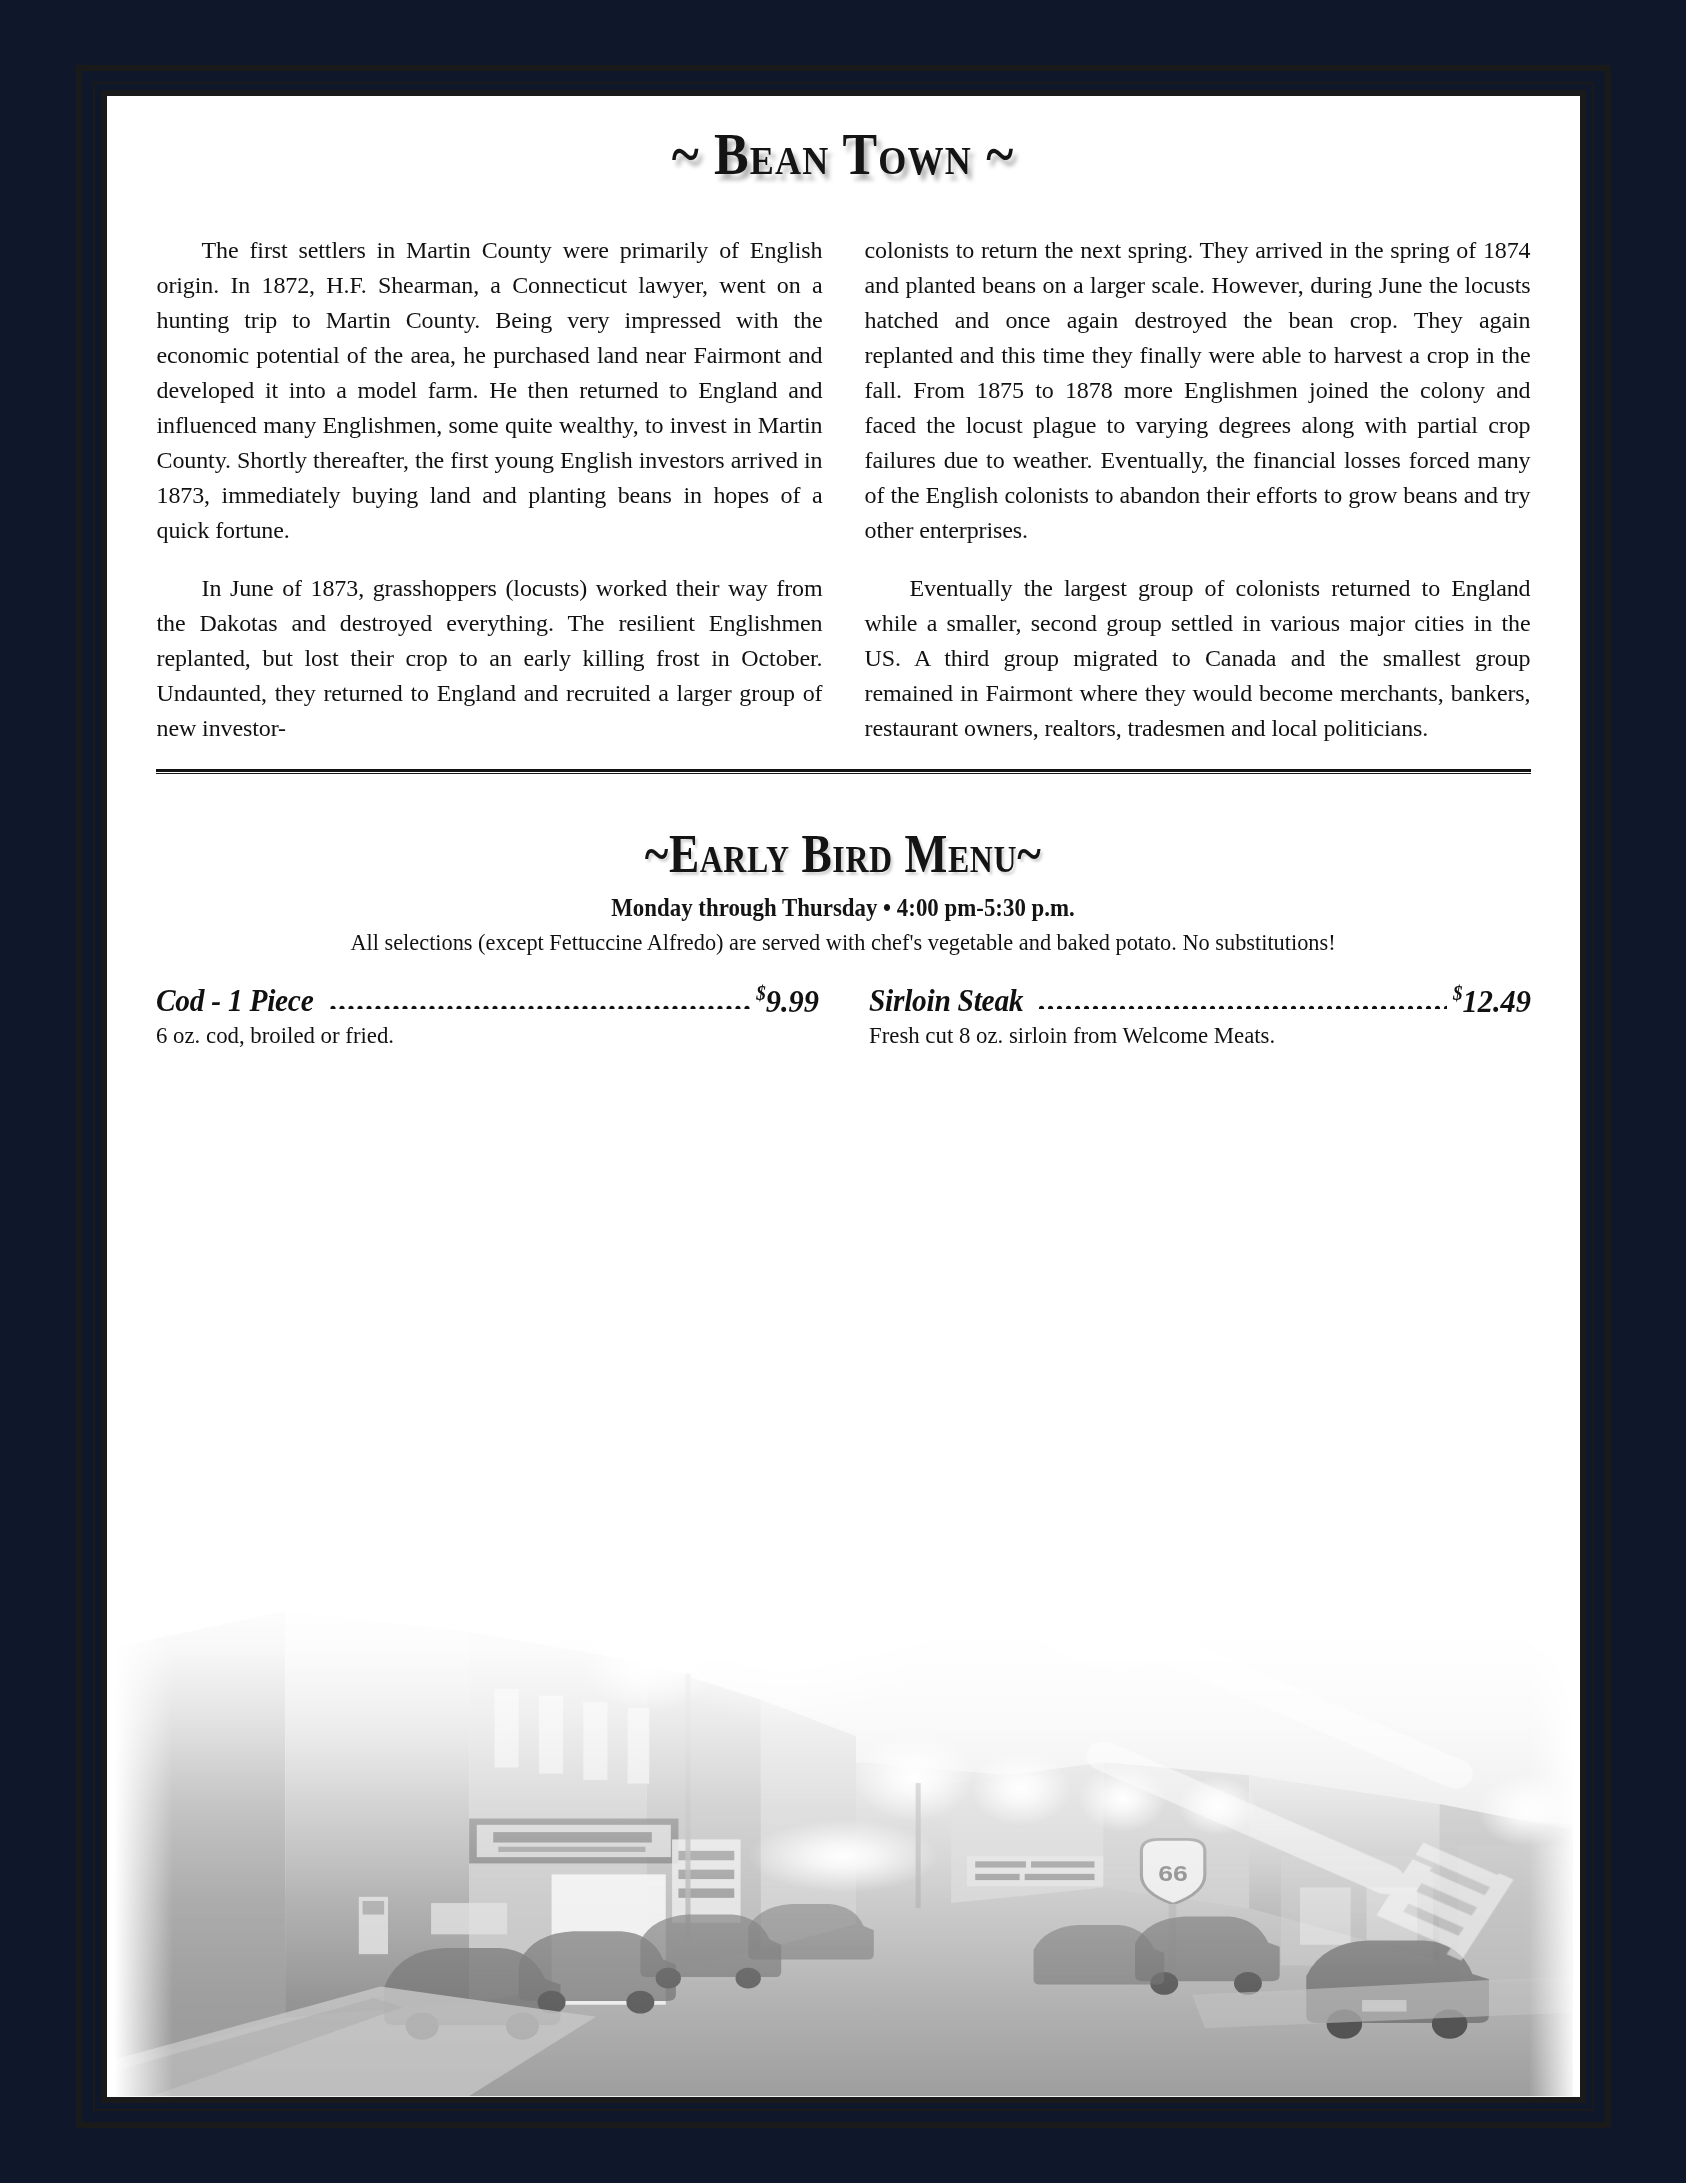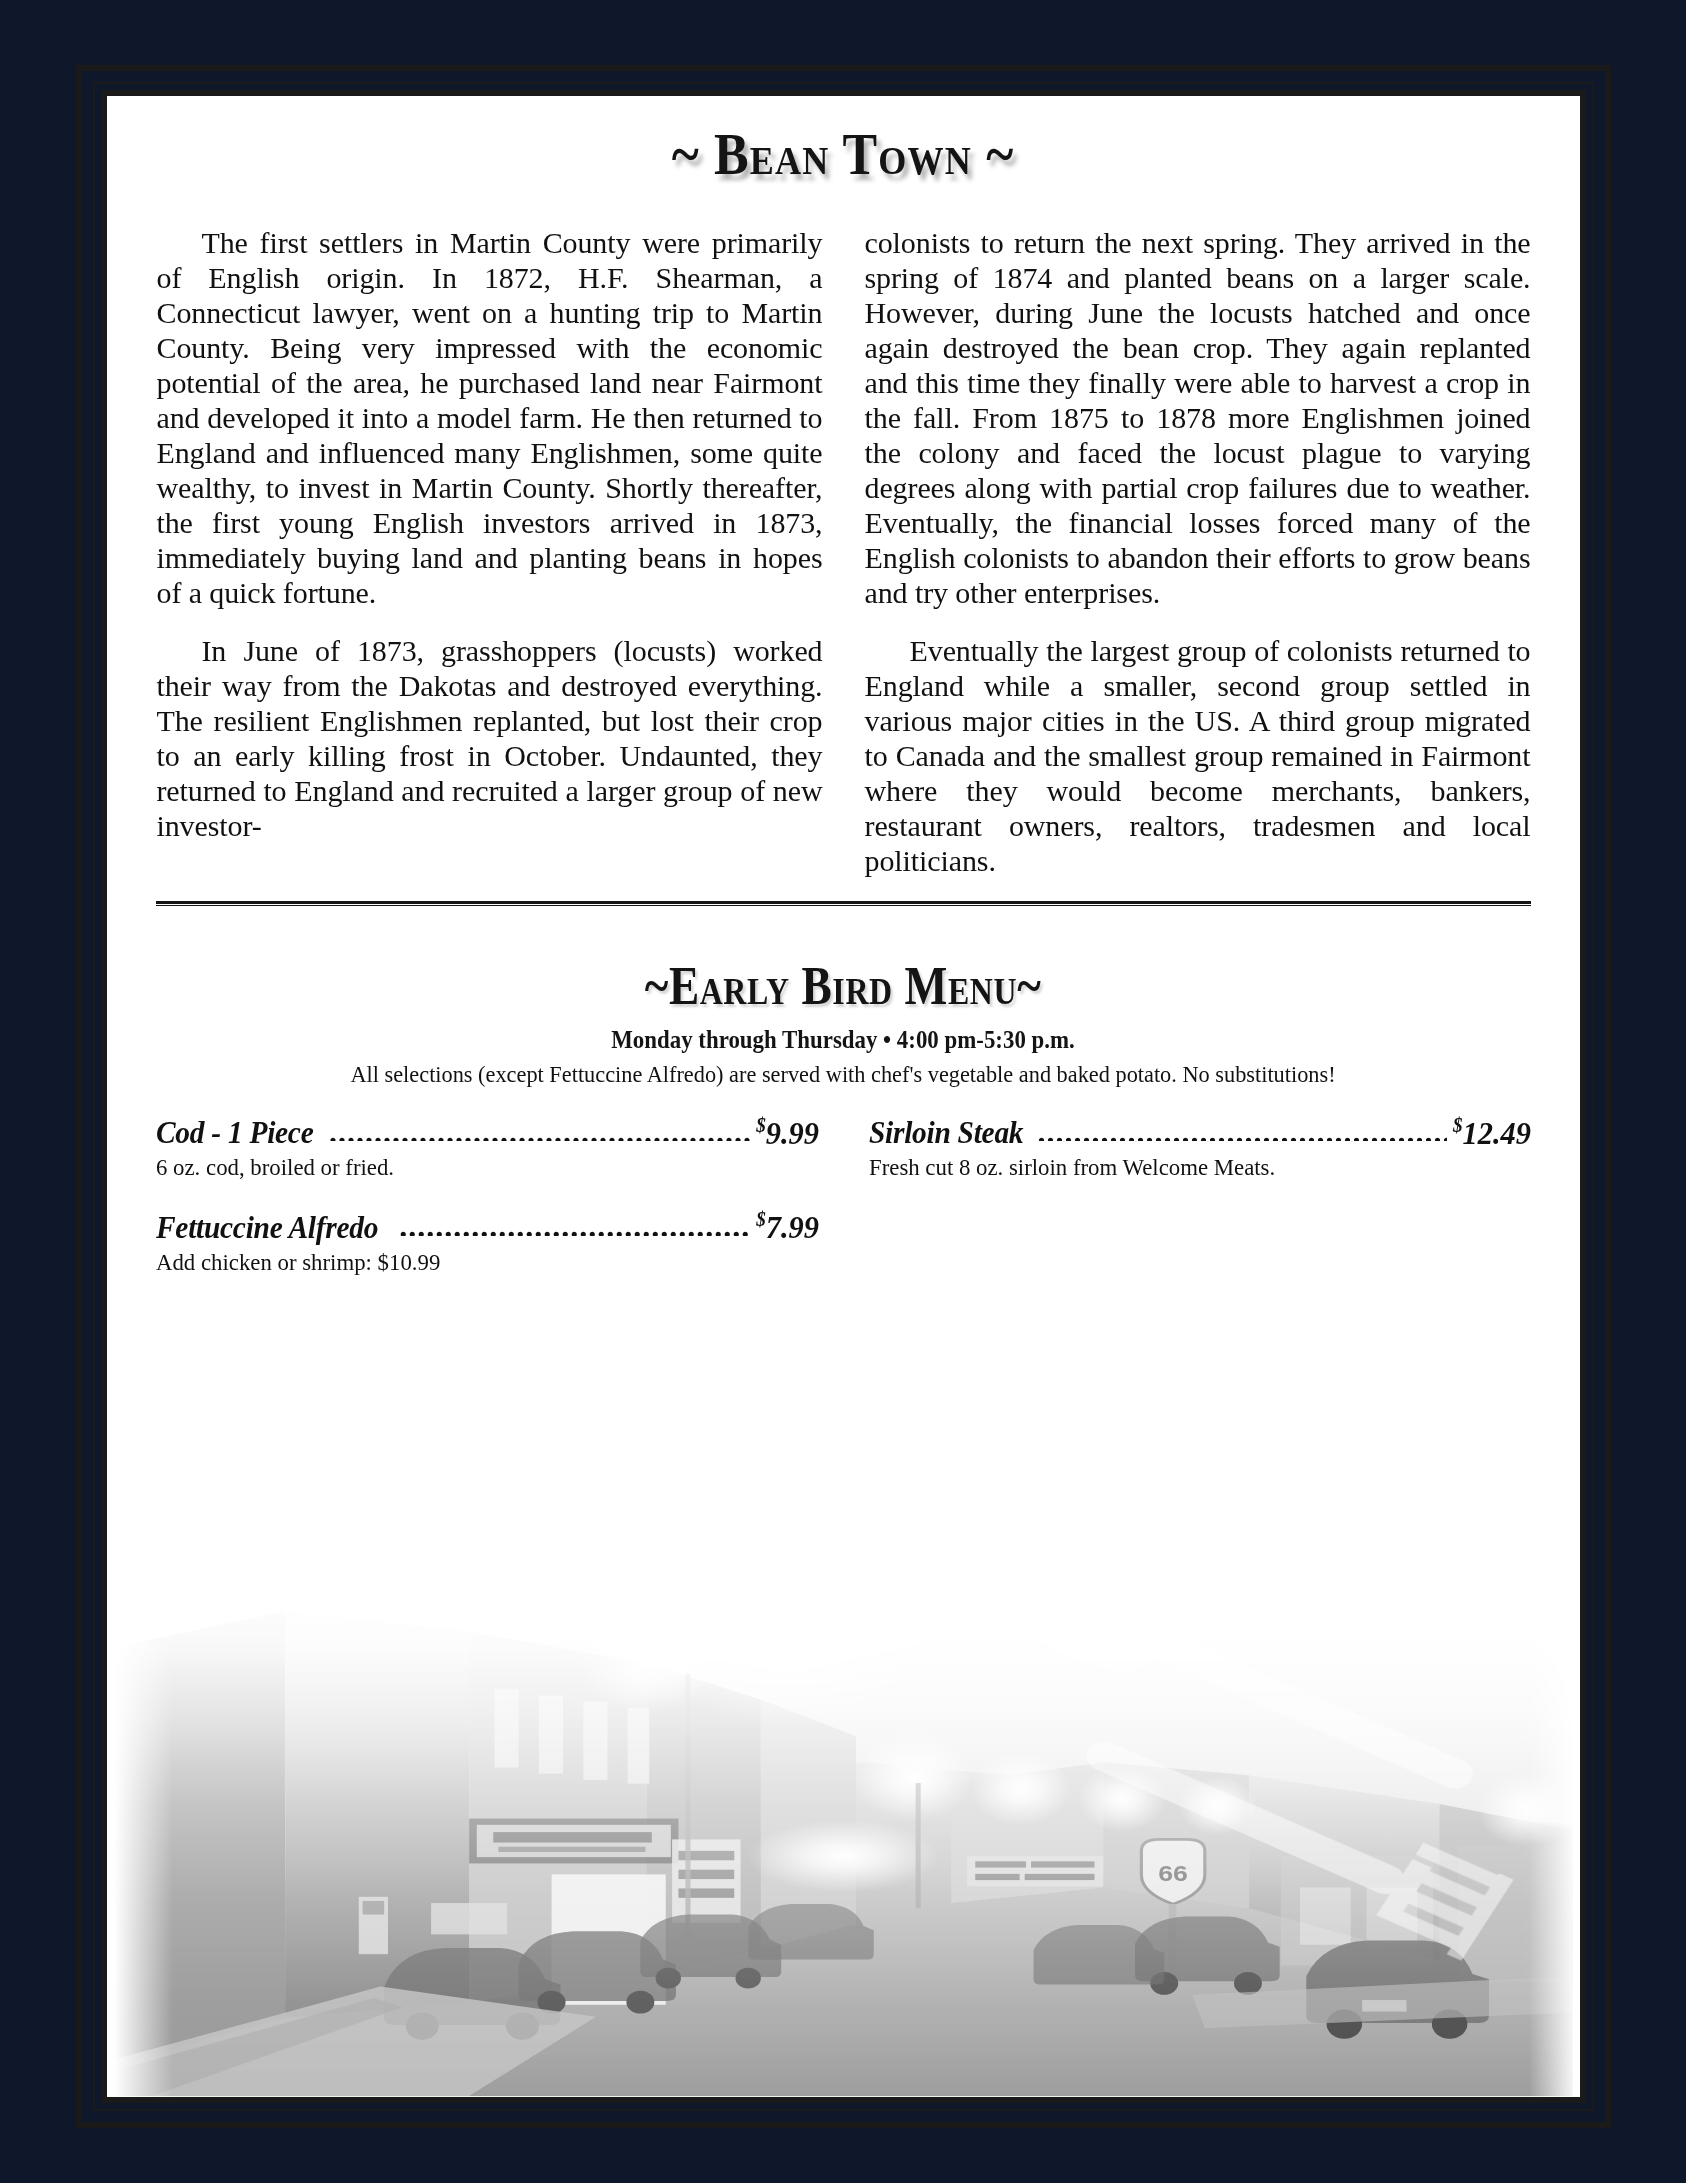--- a/index.html
+++ b/index.html
@@ -61,26 +61,26 @@
 
   
   #article {
     display:flex;
     gap:42px;
     margin:36px 49px 0 49px;
   }
   .col { flex:1 1 0; }
   .body-p {
     font-family:"Liberation Serif", serif;
-    font-size:30px;
+    font-size:24px;
     line-height:35px;
     color:#111;
     text-align:justify;
     text-indent:45px;
-    margin:0 0 23px 0;
+    margin:8px 0 23px 0;
     transform-origin: left top;
     letter-spacing:-0.1px;
   }
   .body-p:last-child { margin-bottom:0; }
   .body-p.no-indent { text-indent:0; }
 
   
   #divider {
     margin:23px 49px 0 49px;
     height:4.7px;
@@ -271,28 +271,20 @@
 
                 <div class="menu-item">
                   <div class="item-line">
                     <span class="item-name">Cod - 1 Piece</span>
                     <span class="leader"></span>
                     <span class="item-price"><span class="cur">$</span><span>9.99</span></span>
                   </div>
                   <div class="item-desc">6 oz. cod, broiled or fried.</div>
                 </div>
 
-                <div class="menu-item">
-                  <div class="item-line">
-                    <span class="item-name">Fettuccine Alfredo</span>
-                    <span class="leader"></span>
-                    <span class="item-price"><span class="cur">$</span><span>7.99</span></span>
-                  </div>
-                  <div class="item-desc">Add chicken or shrimp: $10.99</div>
-                </div>
 
               </div>
 
               <div class="menu-col">
 
                 <div class="menu-item">
                   <div class="item-line">
                     <span class="item-name">Sirloin Steak</span>
                     <span class="leader"></span>
                     <span class="item-price"><span class="cur">$</span><span>12.49</span></span>

